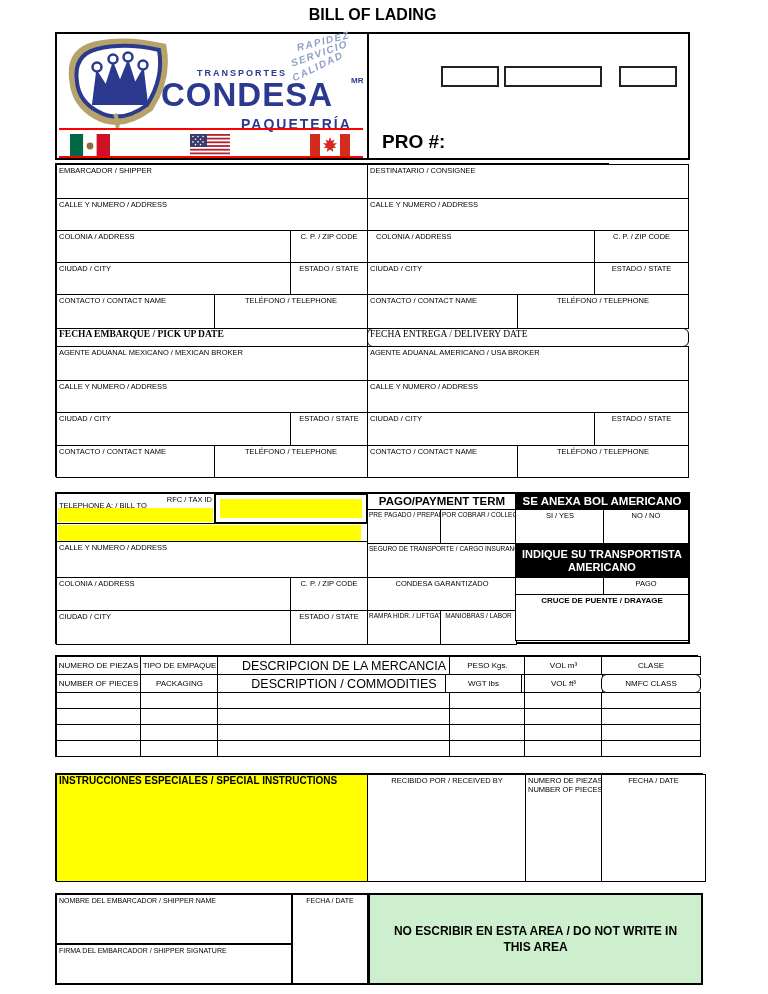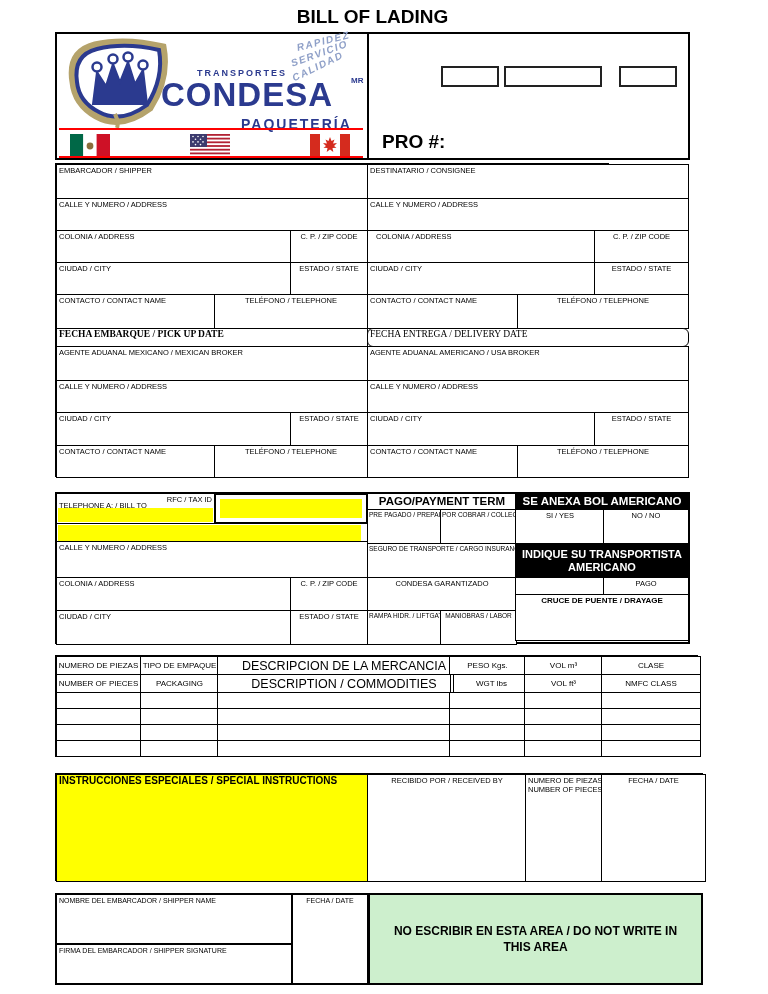--- a/index.html
+++ b/index.html
@@ -22,21 +22,21 @@
   .flag{position:absolute;width:40px;height:24px;}
   .hdrbox{position:absolute;border:2px solid #222;background:#fff;box-sizing:border-box;}
   .tblhdr{font-size:8px;line-height:9px;text-align:center;}
   .tblhdr-big{font-size:12.5px;line-height:14px;text-align:center;padding-left:20px;}
 </style>
 </head>
 <body>
 
 <div id="page">
 
-  <div class="abs b ctr" style="left:55px;top:6px;width:635px;font-size:19px;">BILL OF LADING</div>
+  <div class="abs b ctr" style="left:55px;top:6px;width:635px;font-size:16px;">BILL OF LADING</div>
 
   <div class="sec" style="left:55px;top:32px;width:635px;height:128px;">
 
     <div class="abs" style="left:0;top:0;width:310px;height:124px;">
 
       <svg class="abs" style="left:6px;top:2px;" width="112" height="92" viewBox="0 0 112 92">
         <path d="M10,46 Q5,16 32,9 Q62,2 100,11 Q106,42 87,72 Q58,94 33,80 Q12,68 10,46Z" fill="#fff" stroke="#B5A36B" stroke-width="7"></path>
         <path d="M14,46 Q10,19 34,13 Q62,6 96,14 Q101,42 84,69 Q58,88 36,76 Q16,66 14,46Z" fill="#fff" stroke="#2B3A8F" stroke-width="4"></path>
         <path d="M30,68 L34,36 L43,50 L50,28 L57,46 L65,26 L72,48 L80,34 L84,68 Z" fill="#2B3A8F" stroke="#2B3A8F" stroke-width="2"></path>
         <circle cx="34" cy="31" r="4.5" fill="#fff" stroke="#2B3A8F" stroke-width="2.5"></circle>
@@ -271,23 +271,23 @@
     <div class="cell tblhdr" style="left:-1px;top:-1px;width:85px;height:19px;padding-top:4px;">NUMERO DE PIEZAS</div>
     <div class="cell tblhdr" style="left:83px;top:-1px;width:79px;height:19px;padding-top:4px;">TIPO DE EMPAQUE</div>
     <div class="cell tblhdr-big" style="left:160px;top:-1px;width:234px;height:19px;padding-top:2px;">DESCRIPCION DE LA MERCANCIA</div>
     <div class="cell tblhdr" style="left:392px;top:-1px;width:77px;height:19px;padding-top:4px;">PESO Kgs.</div>
     <div class="cell tblhdr" style="left:467px;top:-1px;width:79px;height:19px;padding-top:4px;">VOL m³</div>
     <div class="cell tblhdr" style="left:544px;top:-1px;width:100px;height:19px;padding-top:4px;">CLASE</div>
 
     <div class="cell tblhdr" style="left:-1px;top:17px;width:85px;height:19px;padding-top:4px;">NUMBER OF PIECES</div>
     <div class="cell tblhdr" style="left:83px;top:17px;width:79px;height:19px;padding-top:4px;">PACKAGING</div>
     <div class="cell tblhdr-big" style="left:160px;top:17px;width:234px;height:19px;padding-top:2px;">DESCRIPTION / COMMODITIES</div>
-    <div class="cell tblhdr" style="left:396px;top:17px;width:77px;height:19px;padding-top:4px;">WGT lbs</div>
+    <div class="cell tblhdr" style="left:388px;top:17px;width:77px;height:19px;padding-top:4px;">WGT lbs</div>
     <div class="cell tblhdr" style="left:467px;top:17px;width:79px;height:19px;padding-top:4px;">VOL ft³</div>
-    <div class="cell tblhdr" style="left:544px;top:17px;width:100px;height:19px;padding-top:4px;">NMFC CLASS</div>
+    <div class="cell tblhdr" style="left:544px;top:17px;width:100px;height:19px;padding-top:4px;border-radius:6px;">NMFC CLASS</div>
 
     <div id="commodity-rows">
         <div class="cell" style="left: -1px; top: 35px; width: 85px; height: 17px; font-size: 8px;"></div>
         <div class="cell" style="left: 83px; top: 35px; width: 79px; height: 17px; font-size: 8px;"></div>
         <div class="cell" style="left: 160px; top: 35px; width: 234px; height: 17px; font-size: 8px;"></div>
         <div class="cell" style="left: 392px; top: 35px; width: 77px; height: 17px; font-size: 8px;"></div>
         <div class="cell" style="left: 467px; top: 35px; width: 79px; height: 17px; font-size: 8px;"></div>
         <div class="cell" style="left: 544px; top: 35px; width: 100px; height: 17px; font-size: 8px;"></div>
         <div class="cell" style="left: -1px; top: 51px; width: 85px; height: 17px; font-size: 8px;"></div>
         <div class="cell" style="left: 83px; top: 51px; width: 79px; height: 17px; font-size: 8px;"></div>

